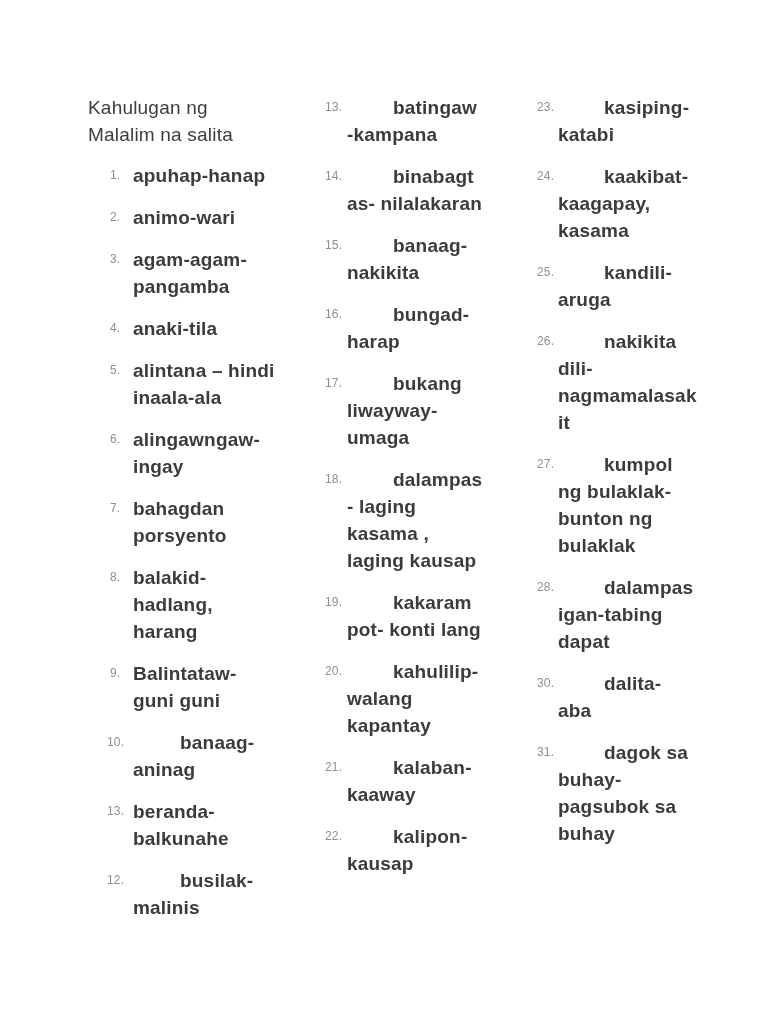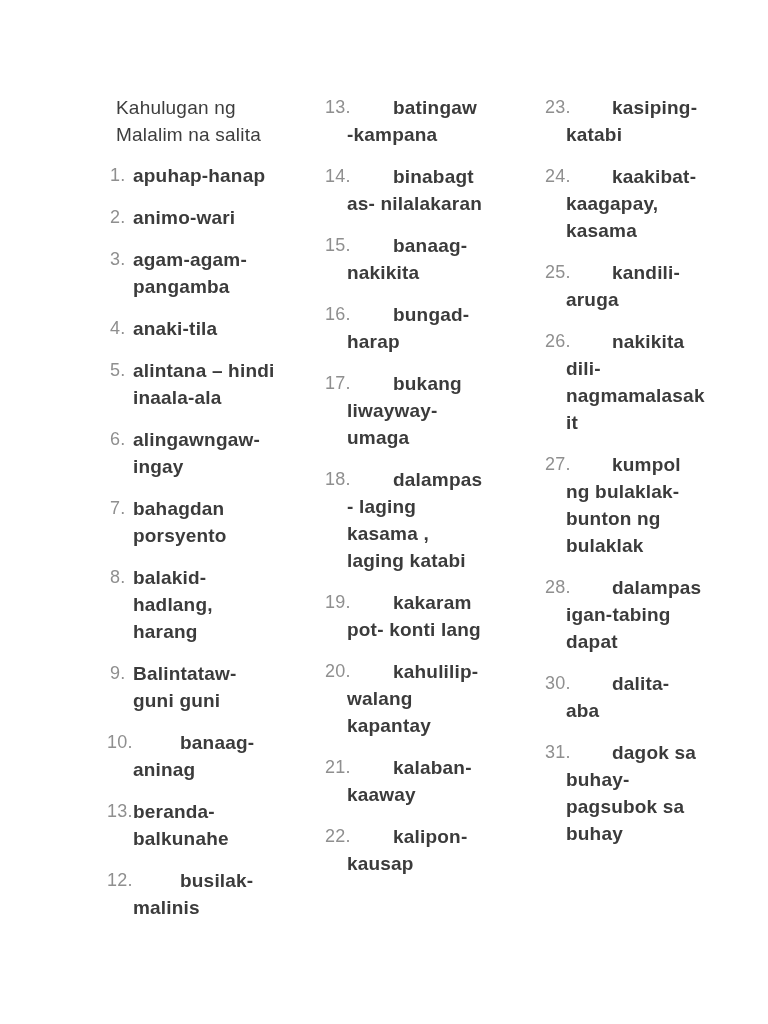--- a/index.html
+++ b/index.html
@@ -15,45 +15,44 @@
     overflow: hidden;
     font-family: "Liberation Sans", "DejaVu Sans", sans-serif;
     letter-spacing: 0.2px;
   }
   .col {
     position: absolute;
     top: 94px;
   }
   .col-1 { left: 88px;  width: 222px; }
   .col-2 { left: 325px; width: 205px; }
-  .col-3 { left: 537px; width: 222px; margin-left: 8px; }
+  .col-3 { left: 537px; width: 222px; }
 
   .doc-header {
     font-size: 19px;
     font-weight: 400;
     color: #3d3d3d;
     line-height: 27px;
     margin-bottom: 14px;
-    margin-left: 28px;
   }
   .doc-header .hline { line-height: 27px; }
 
   .item {
     position: relative;
     margin-bottom: 15px;
     font-size: 19px;
     font-weight: 700;
     color: #3b3b3b;
   }
   .line { line-height: 27px; }
   .num {
     position: absolute;
     top: 0;
     left: 0;
-    font-size: 18px;
+    font-size: 12px;
     font-weight: 400;
     color: #8f8f8f;
     line-height: 27px;
   }
 
   
   .col-1 .item { padding-left: 45px; }
   .col-1 .num { left: 22px; }
   .col-1 .item.d2 .num { left: 19px; }
   .col-1 .item.gap-wide .line.first { padding-left: 47px; }
@@ -166,21 +165,21 @@
           <span class="num">17.</span>
           <div class="line first">bukang</div>
           <div class="line">liwayway-</div>
           <div class="line">umaga</div>
         </div>
         <div class="item gap-wide d2">
           <span class="num">18.</span>
           <div class="line first">dalampas</div>
           <div class="line">- laging</div>
           <div class="line">kasama ,</div>
-          <div class="line">laging katabi</div>
+          <div class="line">laging kausap</div>
         </div>
         <div class="item gap-wide d2">
           <span class="num">19.</span>
           <div class="line first">kakaram</div>
           <div class="line">pot- konti lang</div>
         </div>
         <div class="item gap-wide d2">
           <span class="num">20.</span>
           <div class="line first">kahulilip-</div>
           <div class="line">walang</div>

